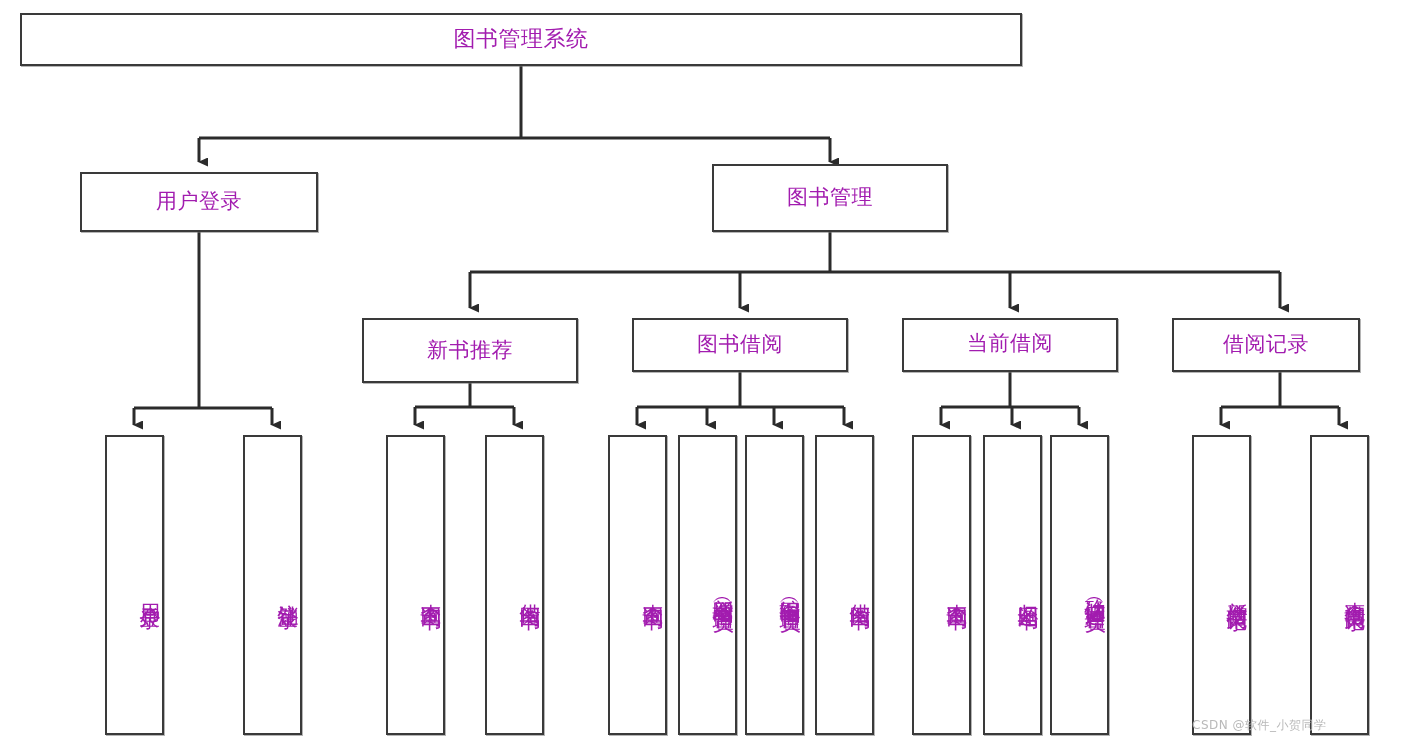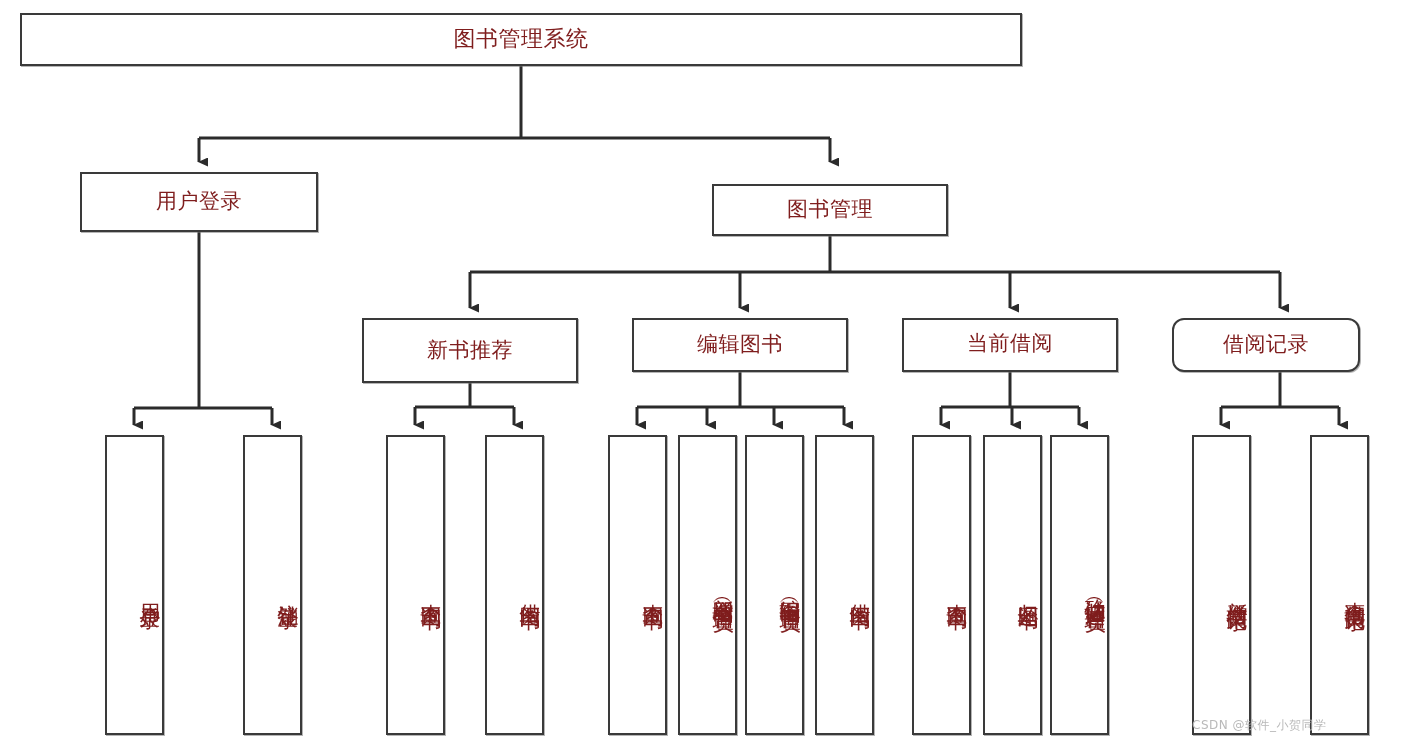--- a/index.html
+++ b/index.html
@@ -27,21 +27,21 @@
   }
   .node {
     position: absolute;
     box-sizing: border-box;
     background: #ffffff;
     border: 2px solid #3a3a3a;
     box-shadow: 1px 1px 0 0 rgba(120,120,120,0.55);
     display: flex;
     align-items: center;
     justify-content: center;
-    color: #7f1d1d;
+    color: #a21caf;
   }
   .node.horiz {
     font-size: 21px;
     letter-spacing: 0.5px;
     line-height: 1.2;
   }
   .node.vert {
     writing-mode: vertical-rl;
     text-orientation: upright;
     font-size: 21px;
@@ -114,29 +114,29 @@
       <path d="M 1221 407 L 1339 407"></path>
       <path d="M 1221 407 L 1221 425" marker-end="url(#arrow)"></path>
       <path d="M 1339 407 L 1339 425" marker-end="url(#arrow)"></path>
     </g>
   </svg>
 
   <div class="node horiz root" style="left:20px; top:13px; width:1002px; height:53px;">图书管理系统</div>
 
   <div class="node horiz" style="left:80px; top:172px; width:238px; height:60px;">用户登录</div>
 
-  <div class="node horiz" style="left:712px; top:184px; width:236px; height:52px;">图书管理</div>
+  <div class="node horiz" style="left:712px; top:164px; width:236px; height:68px;">图书管理</div>
 
   <div class="node horiz" style="left:362px; top:318px; width:216px; height:65px;">新书推荐</div>
 
-  <div class="node horiz" style="left:632px; top:318px; width:216px; height:54px;">编辑图书</div>
+  <div class="node horiz" style="left:632px; top:318px; width:216px; height:54px;">图书借阅</div>
 
   <div class="node horiz" style="left:902px; top:318px; width:216px; height:54px;font-family:Liberation Mono, monospace;">当前借阅</div>
 
-  <div class="node horiz" style="left:1172px; top:318px; width:188px; height:54px;border-radius:12px;">借阅记录</div>
+  <div class="node horiz" style="left:1172px; top:318px; width:188px; height:54px;">借阅记录</div>
 
   <div class="node vert" style="left:105px; top:435px; width:59px; height:300px;">用户登录</div>
 
   <div class="node vert" style="left:243px; top:435px; width:59px; height:300px;">注销登录</div>
 
   <div class="node vert" style="left:386px; top:435px; width:59px; height:300px;">查询图书</div>
 
   <div class="node vert" style="left:485px; top:435px; width:59px; height:300px;">借阅图书</div>
 
   <div class="node vert" style="left:608px; top:435px; width:59px; height:300px;">查询图书</div>

